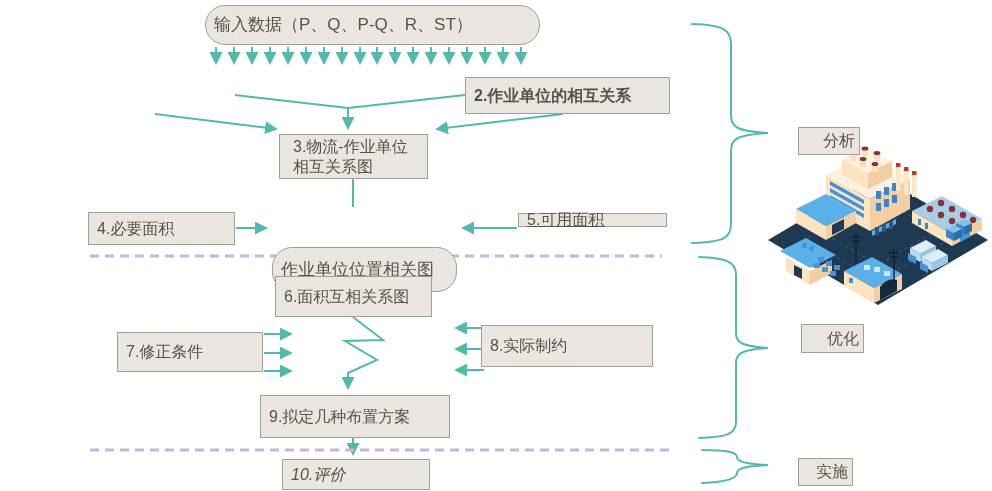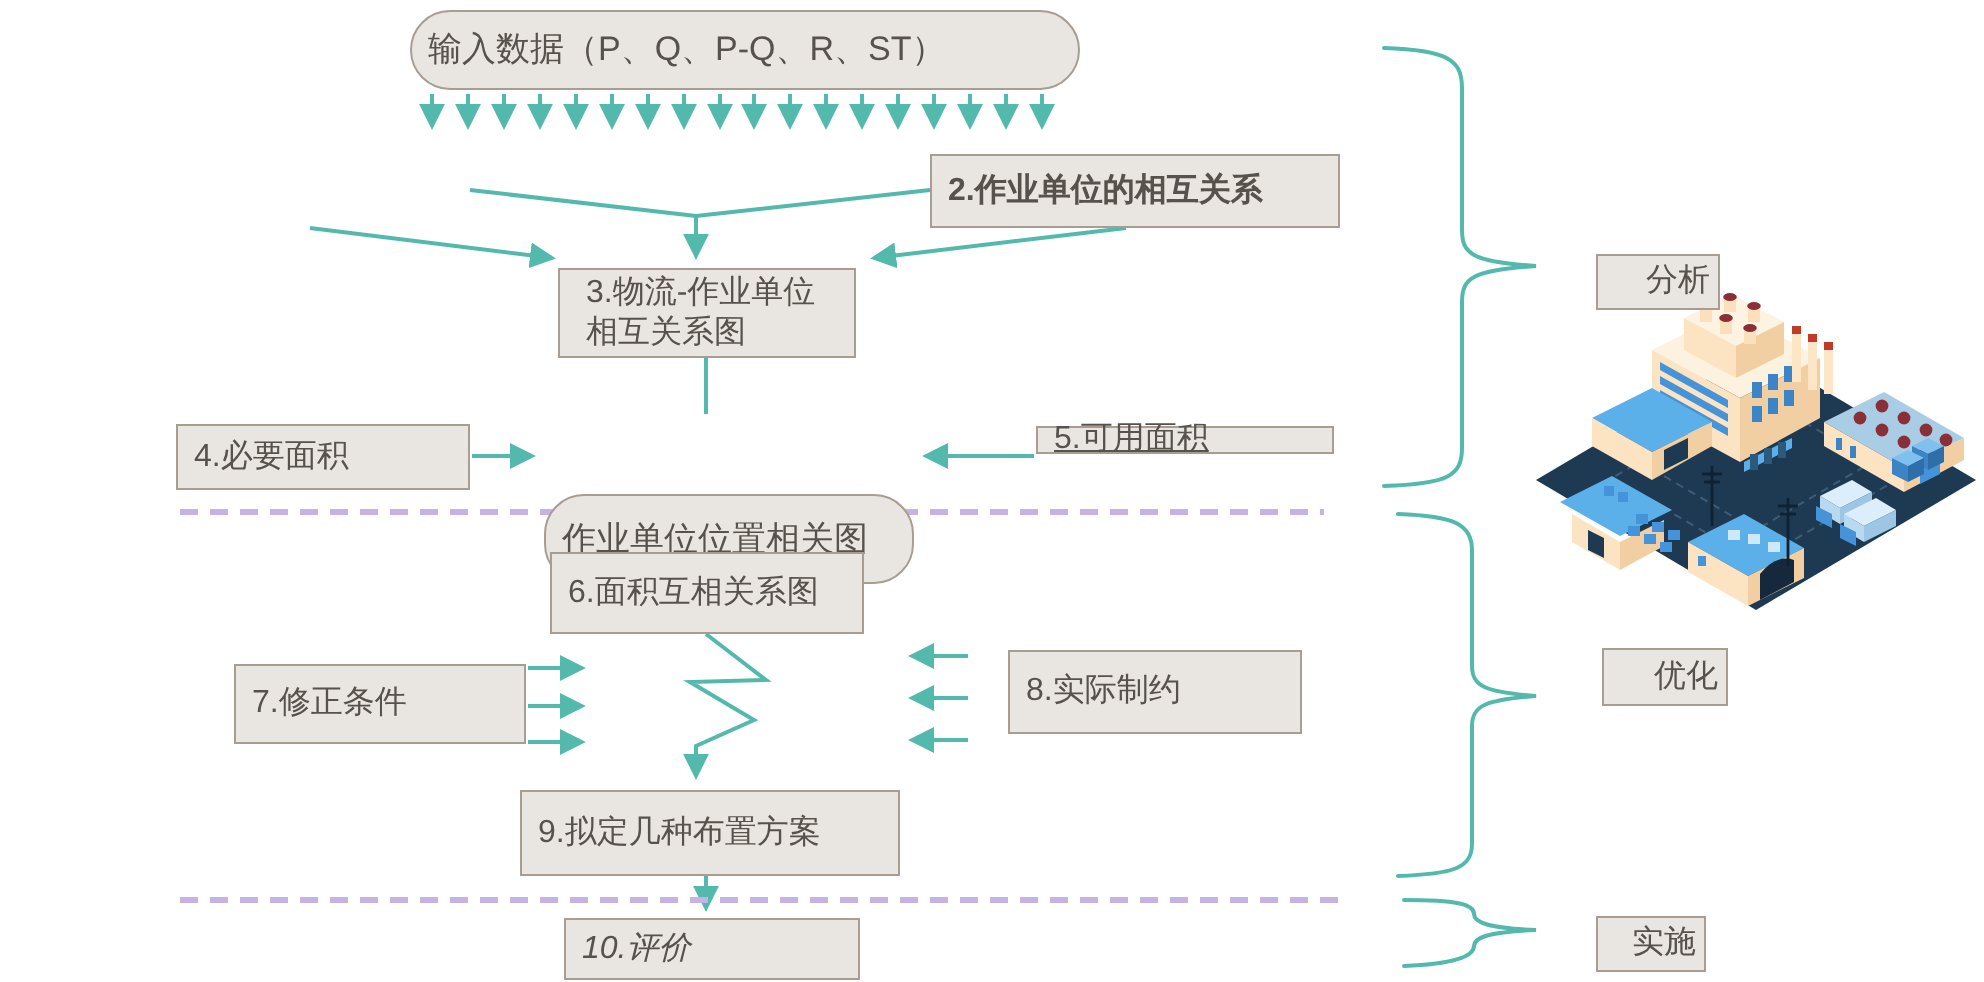--- a/index.html
+++ b/index.html
@@ -222,21 +222,21 @@
   <div class="node" style="left:88px;top:212px;width:147px;height:33px;"><span>4.必要面积</span></div>
 
   <div class="node big" style="left:272px;top:207px;width:185px;height:45px;margin-top:40px;"><span>作业单位位置相关图</span></div>
 
   <div class="node" style="left:518px;top:213px;width:149px;height:14px;text-decoration:underline;"><span>5.可用面积</span></div>
 
   <div class="node" style="left:275px;top:276px;width:157px;height:41px;"><span>6.面积互相关系图</span></div>
 
   <div class="node" style="left:117px;top:332px;width:146px;height:40px;"><span>7.修正条件</span></div>
 
-  <div class="node" style="left:504px;top:325px;width:147px;height:42px;"><span>8.实际制约</span></div>
+  <div class="node" style="left:481px;top:325px;width:172px;height:42px;"><span>8.实际制约</span></div>
 
   <div class="node" style="left:260px;top:395px;width:190px;height:43px;"><span>9.拟定几种布置方案</span></div>
 
   <div class="node" style="left:282px;top:459px;width:148px;height:31px;font-style:italic;"><span>10.评价</span></div>
 
   <div class="node center" style="left:798px;top:127px;width:62px;height:28px;"><span>分析</span></div>
 
   <div class="node center" style="left:801px;top:324px;width:63px;height:29px;"><span>优化</span></div>
 
   <div class="node center" style="left:798px;top:458px;width:55px;height:28px;"><span>实施</span></div>

